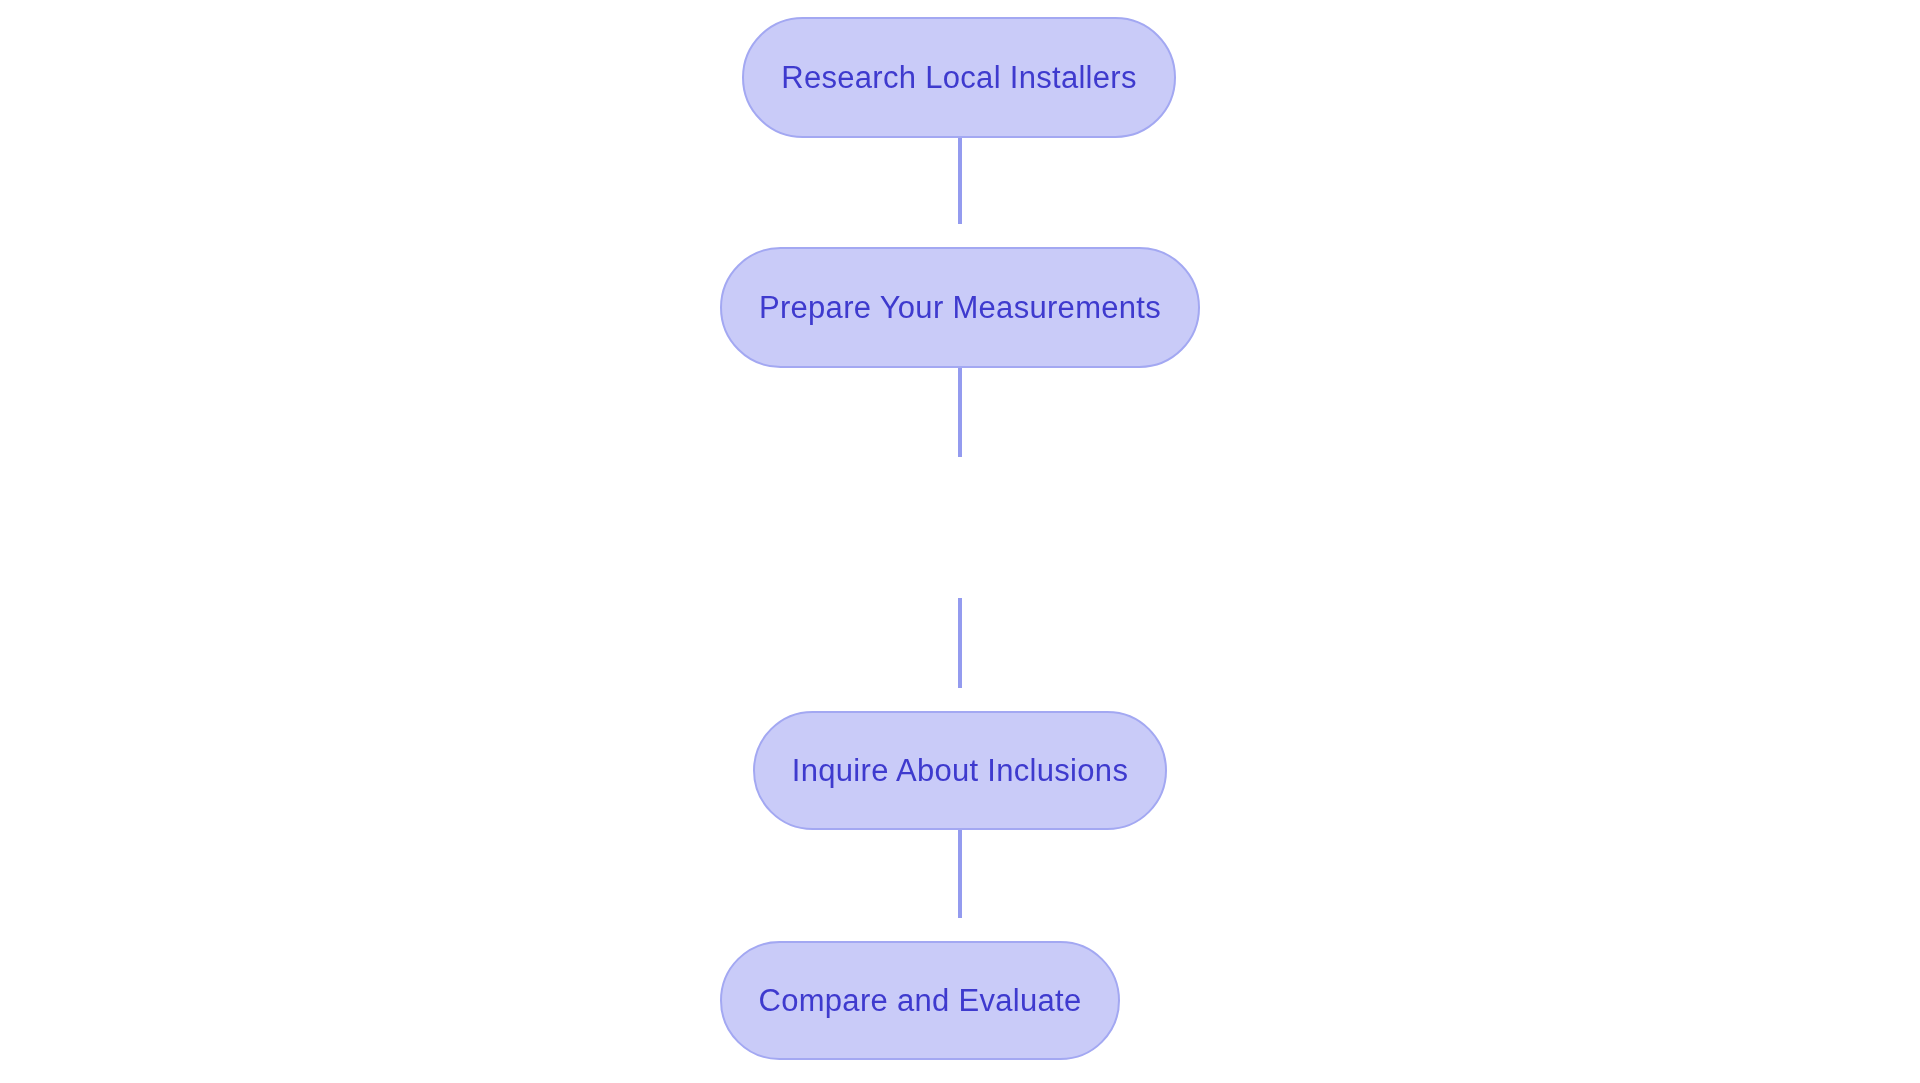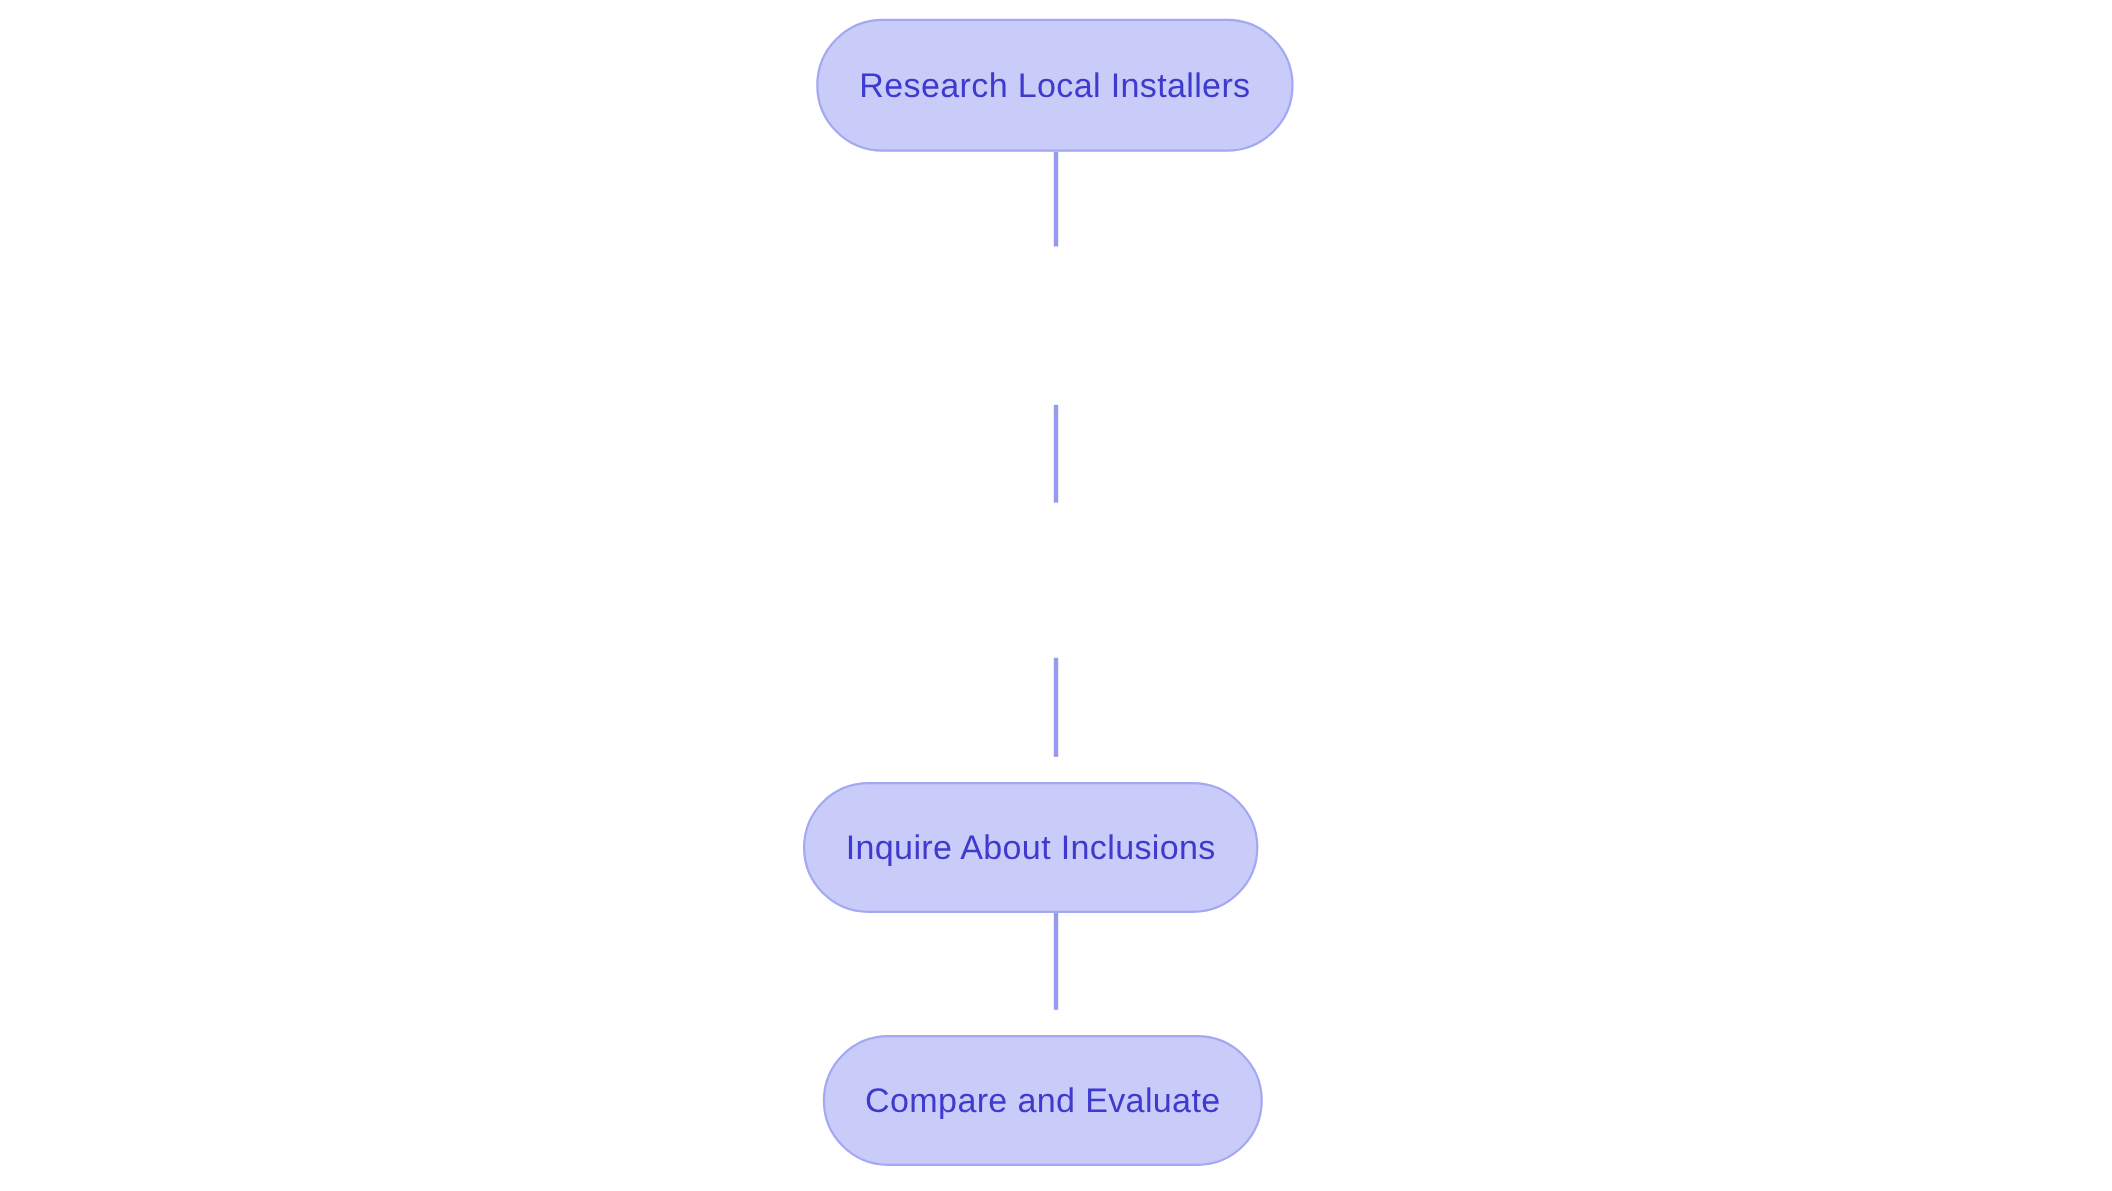--- a/index.html
+++ b/index.html
@@ -28,22 +28,22 @@
   .node-label {
     color: #3e3ace;
     font-size: 31px;
     font-weight: 400;
     letter-spacing: 0.3px;
     white-space: nowrap;
   }
   .n1 { left: 742px; top:  17px; width: 434px; height: 121px; }
   .n2 { left: 720px; top: 247px; width: 480px; height: 121px; }
   .n3 { left: 744px; top: 480px; width: 432px; height: 118px; }
-  .n4 { left: 730px; top: 711px; width: 414px; height: 119px; }
-  .n5 { left: 748px; top: 941px; width: 400px; height: 119px; text-align: center; }
+  .n4 { left: 753px; top: 711px; width: 414px; height: 119px; }
+  .n5 { left: 720px; top: 941px; width: 400px; height: 119px; text-align: center; }
 
   .arrow {
     position: absolute;
     left: 940px;
     width: 40px;
   }
   .a1 { top: 138px; height: 109px; }
   .a2 { top: 368px; height: 112px; }
   .a3 { top: 598px; height: 113px; }
   .a4 { top: 830px; height: 111px; }
@@ -74,20 +74,23 @@
 
   <div class="node n1">
     <span class="node-label">Research Local Installers</span>
   </div>
 
   <div class="arrow a1">
     <div class="arrow-line"></div>
     <div class="arrow-head"></div>
   </div>
 
+  <div class="node n2">
+    <span class="node-label">Prepare Your Measurements</span>
+  </div>
 
   <div class="arrow a2">
     <div class="arrow-line"></div>
     <div class="arrow-head"></div>
   </div>
 
 
   <div class="arrow a3">
     <div class="arrow-line"></div>
     <div class="arrow-head"></div>

